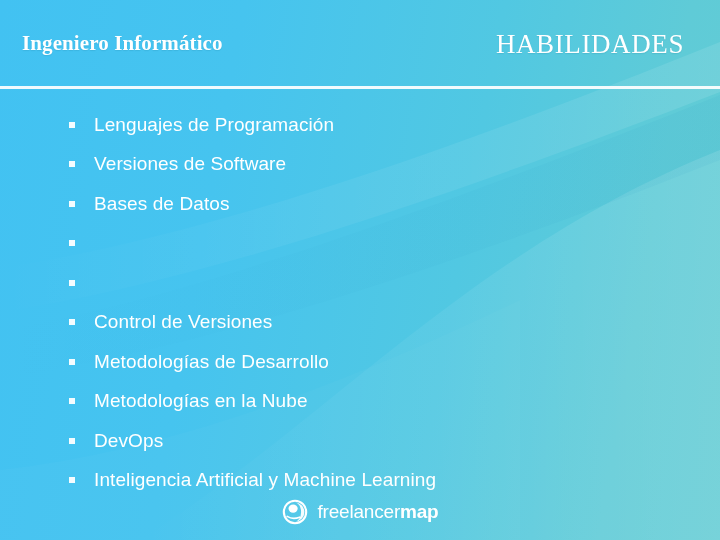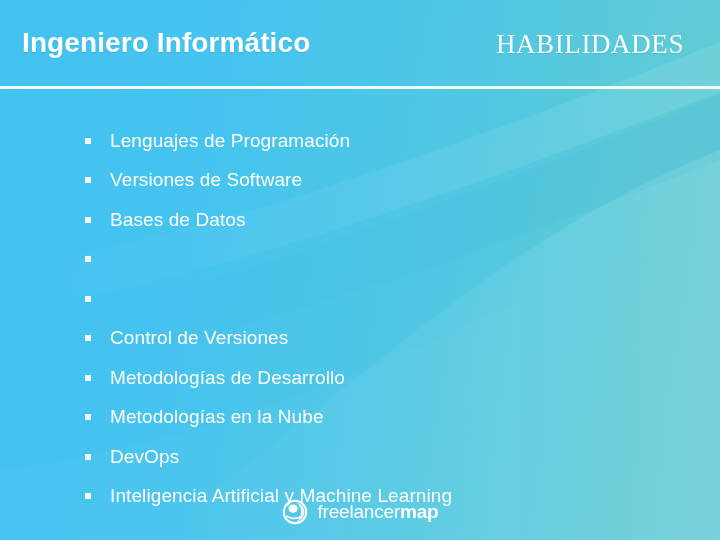--- a/index.html
+++ b/index.html
@@ -33,23 +33,23 @@
     position: absolute;
     left: 0;
     top: 0;
     width: 720px;
     height: 89px;
   }
   .title-main {
     position: absolute;
     left: 22px;
     top: 25px;
-    font-family: Liberation Sans, sans-serif;
+    font-family: Liberation Serif, serif;
     font-weight: bold;
-    font-size: 28px;
+    font-size: 21px;
     line-height: 36px;
     letter-spacing: 0.1px;
     color: #ffffff;
     white-space: nowrap;
     text-shadow: 0 1px 1px rgba(30,120,150,0.18);
   }
   .title-section {
     position: absolute;
     right: 36px;
     top: 27px;
@@ -71,21 +71,21 @@
     background: #ffffff;
     opacity: 0.92;
   }
 
   
   .skills {
     position: absolute;
     left: 0;
     top: 105px;
     width: 584px;
-    margin: 16px;
+    margin: 0;
     padding: 0;
     list-style: none;
   }
   .skill-item {
     position: relative;
     height: 39.5px;
     display: flex;
     align-items: center;
     padding-left: 69px;
   }

